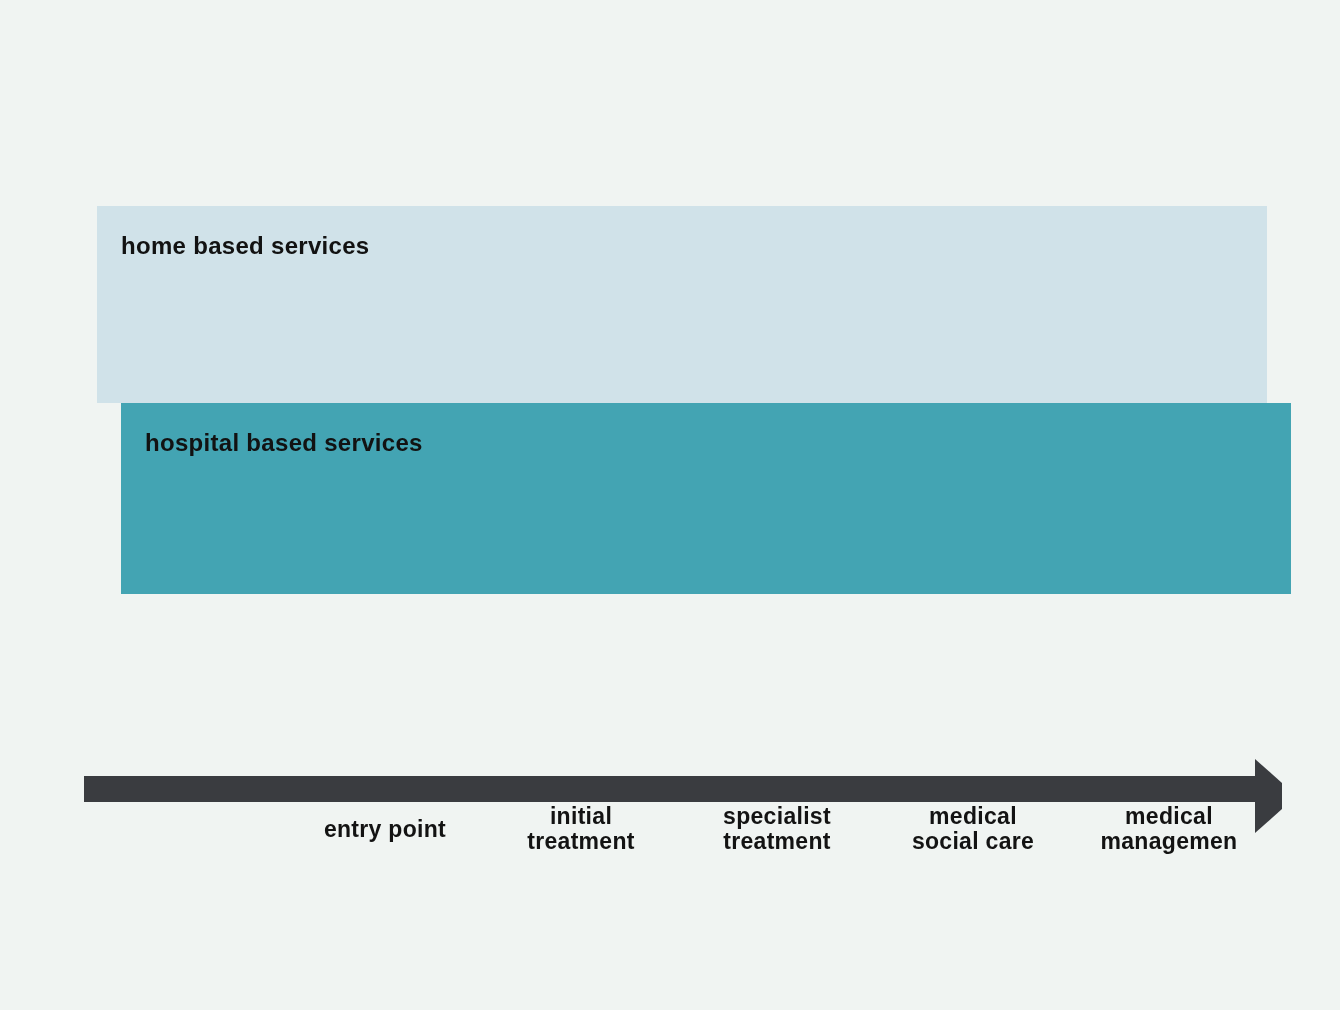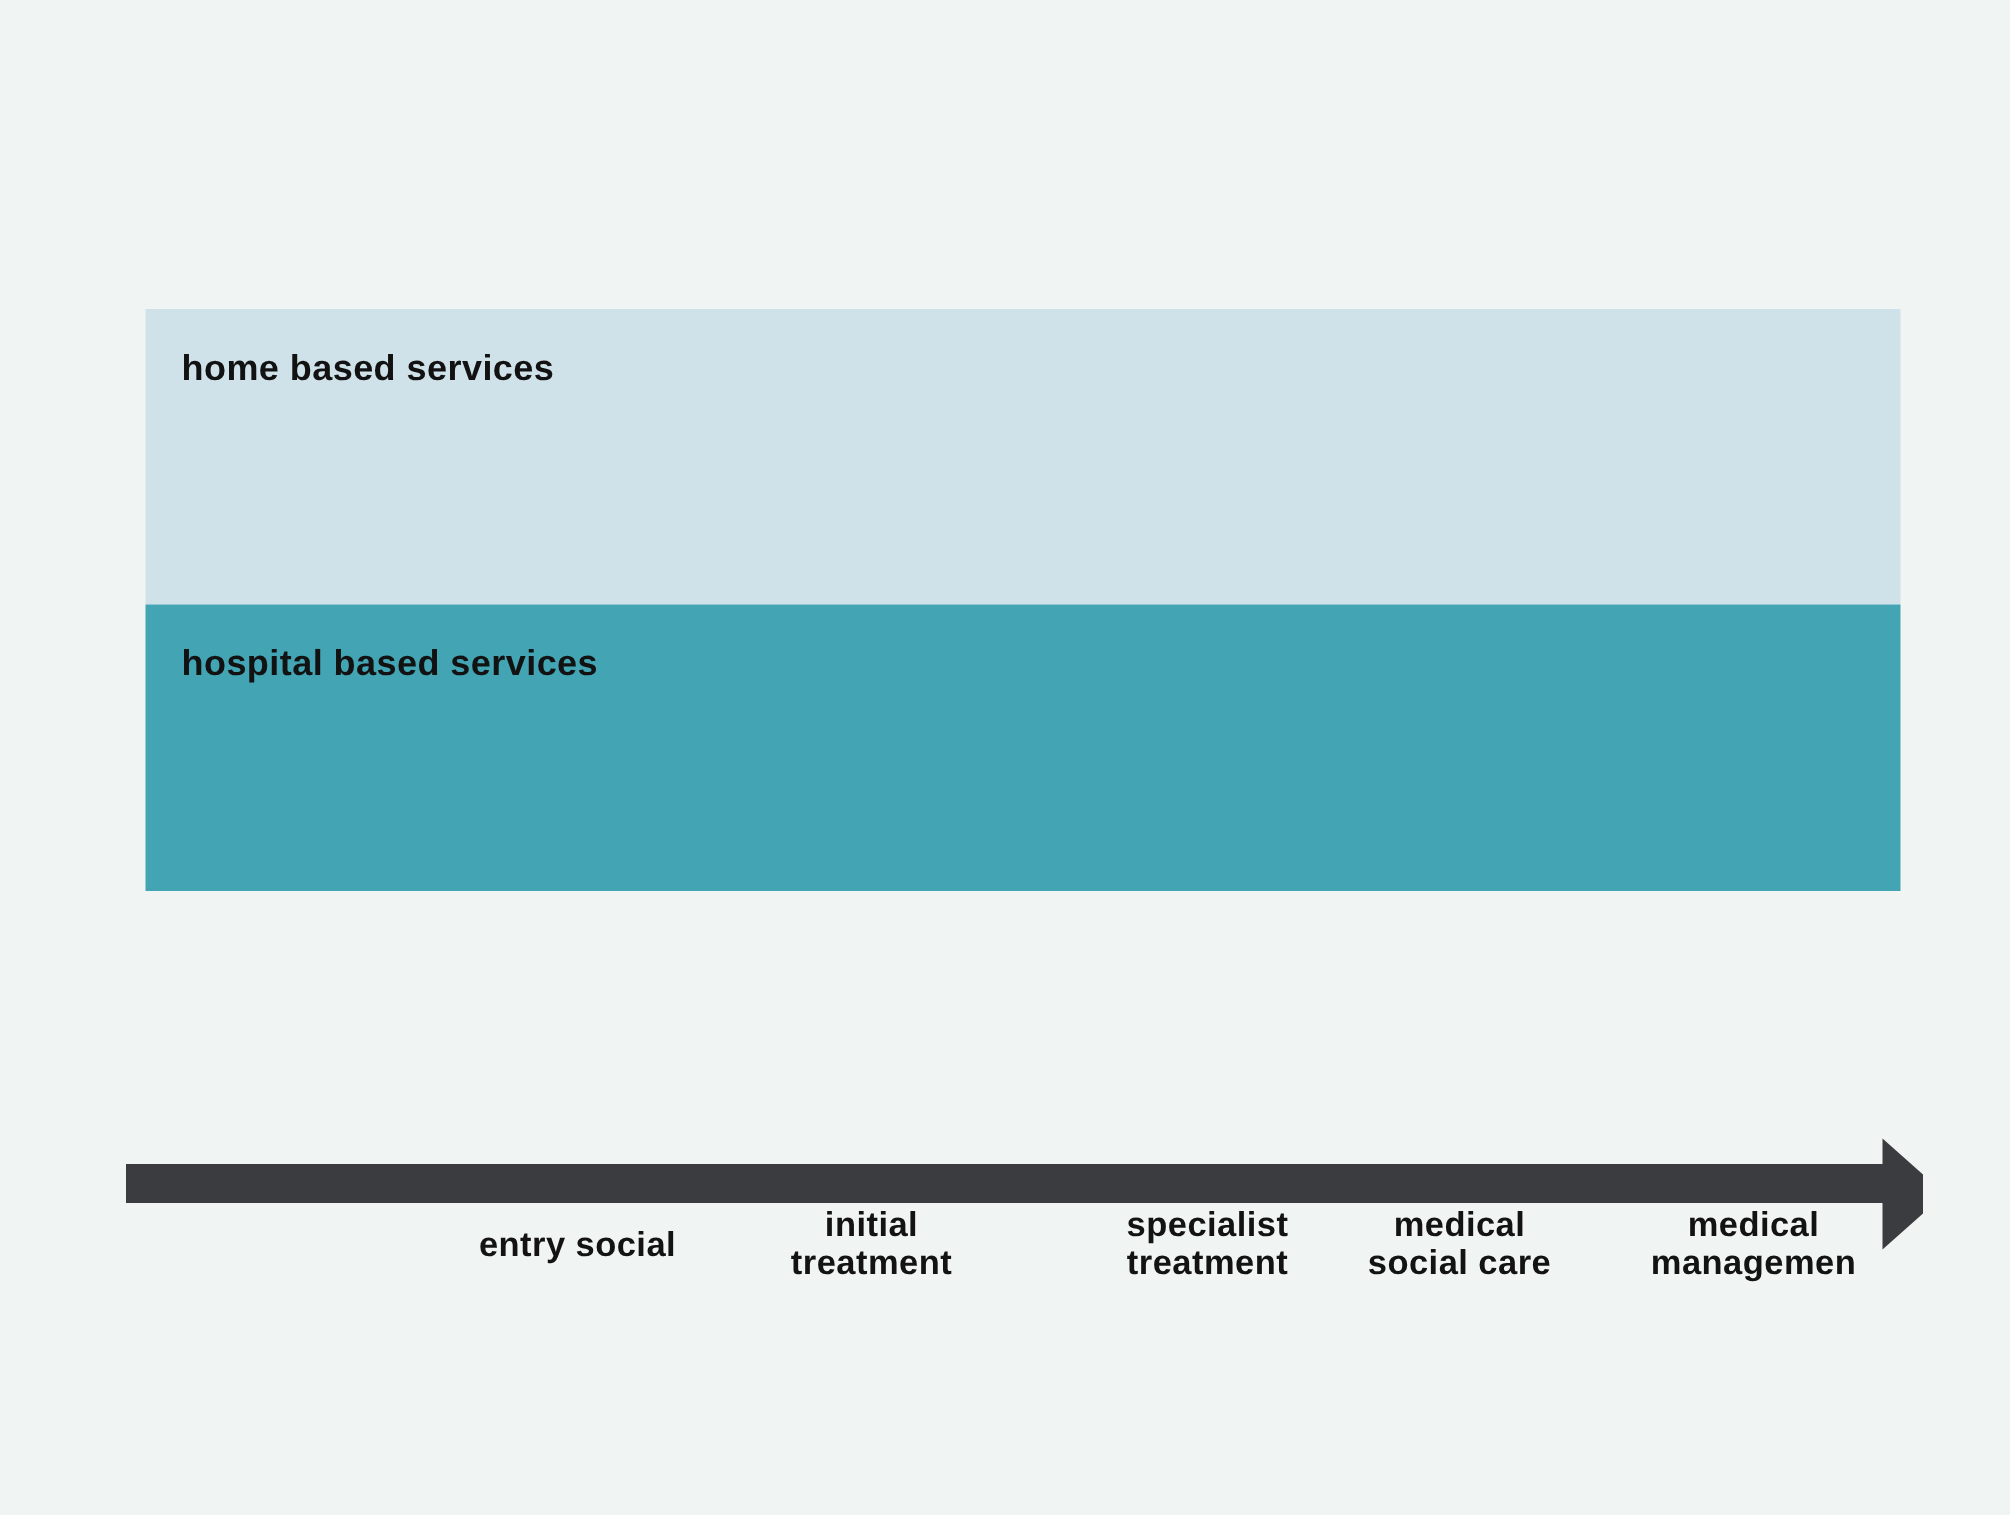--- a/index.html
+++ b/index.html
@@ -17,21 +17,21 @@
     position: absolute;
     left: 71px;
     top: 180px;
     width: 1196px;
   }
   .band {
     width: 100%;
   }
   .band-home      { height: 197px; background: var(--band0, #d0e2e9); }
   .band-community { height: 195px; background: var(--band1, #96c9d5); }
-  .band-hospital  { height: 191px; background: var(--band2, #43a4b3); }
+  .band-hospital  { height: 191px; background: var(--band2, #43a4b3); margin-left: 24px; }
   .band-label {
     display: inline-block;
     padding: 14px 0 0 11px;
     font-size: 24px;
     font-weight: 700;
     letter-spacing: 0.3px;
     color: #121212;
     line-height: 1.1;
   }
   .arrow-shaft {
@@ -65,40 +65,40 @@
     text-align: center;
     font-size: 23px;
     font-weight: 700;
     line-height: 25px;
     letter-spacing: 0.3px;
     color: #131313;
     white-space: pre-line;
   }
   .stage-0 { left: 272px; }
   .stage-1 { left: 468px; }
-  .stage-2 { left: 692px; }
+  .stage-2 { left: 664px; }
   .stage-3 { left: 860px; }
   .stage-4 { left: 1056px; }
 </style>
 </head>
 <body>
 
 <div class="bands">
   <div class="band band-home">
     <span class="band-label">home based services</span>
   </div>
   <div class="band band-hospital">
     <span class="band-label">hospital based services</span>
   </div>
 </div>
 
 <div class="arrow-shaft"></div>
 <div class="arrow-head"></div>
 
-<div class="stage stage-0">entry social</div>
+<div class="stage stage-0">entry point</div>
 <div class="stage stage-1">initial
 treatment</div>
 <div class="stage stage-2">specialist
 treatment</div>
 <div class="stage stage-3">medical
 social care</div>
 <div class="stage stage-4">medical
 managemen</div>
 
 </body></html>

